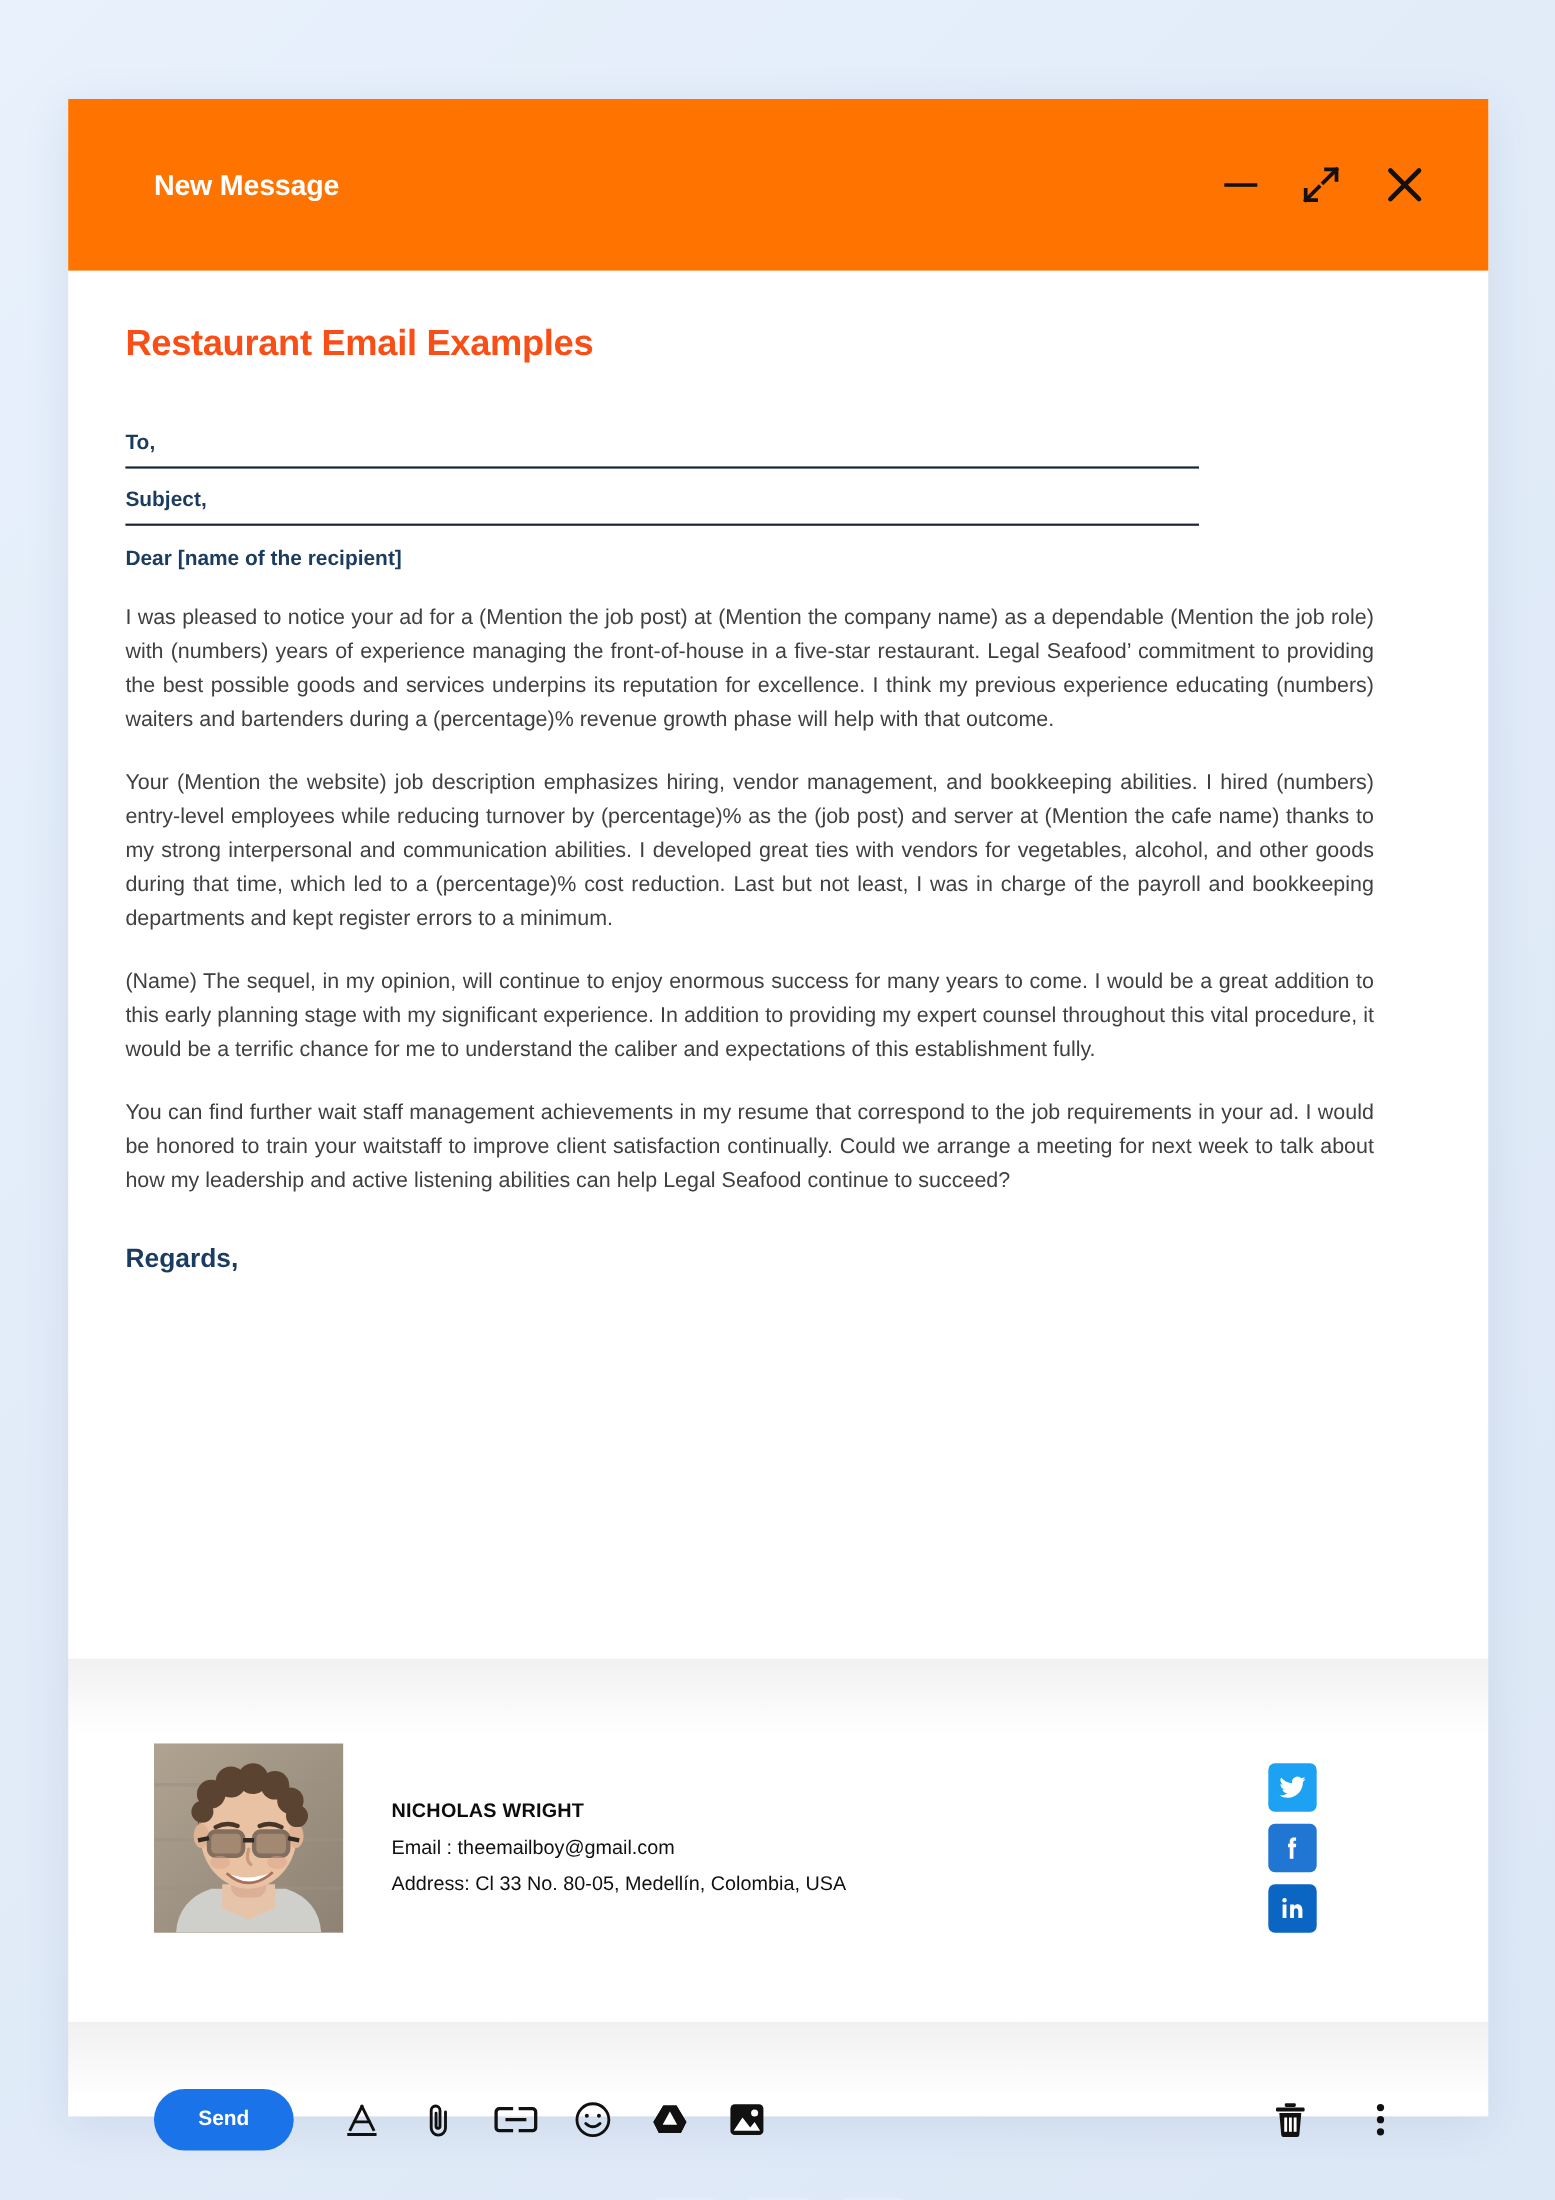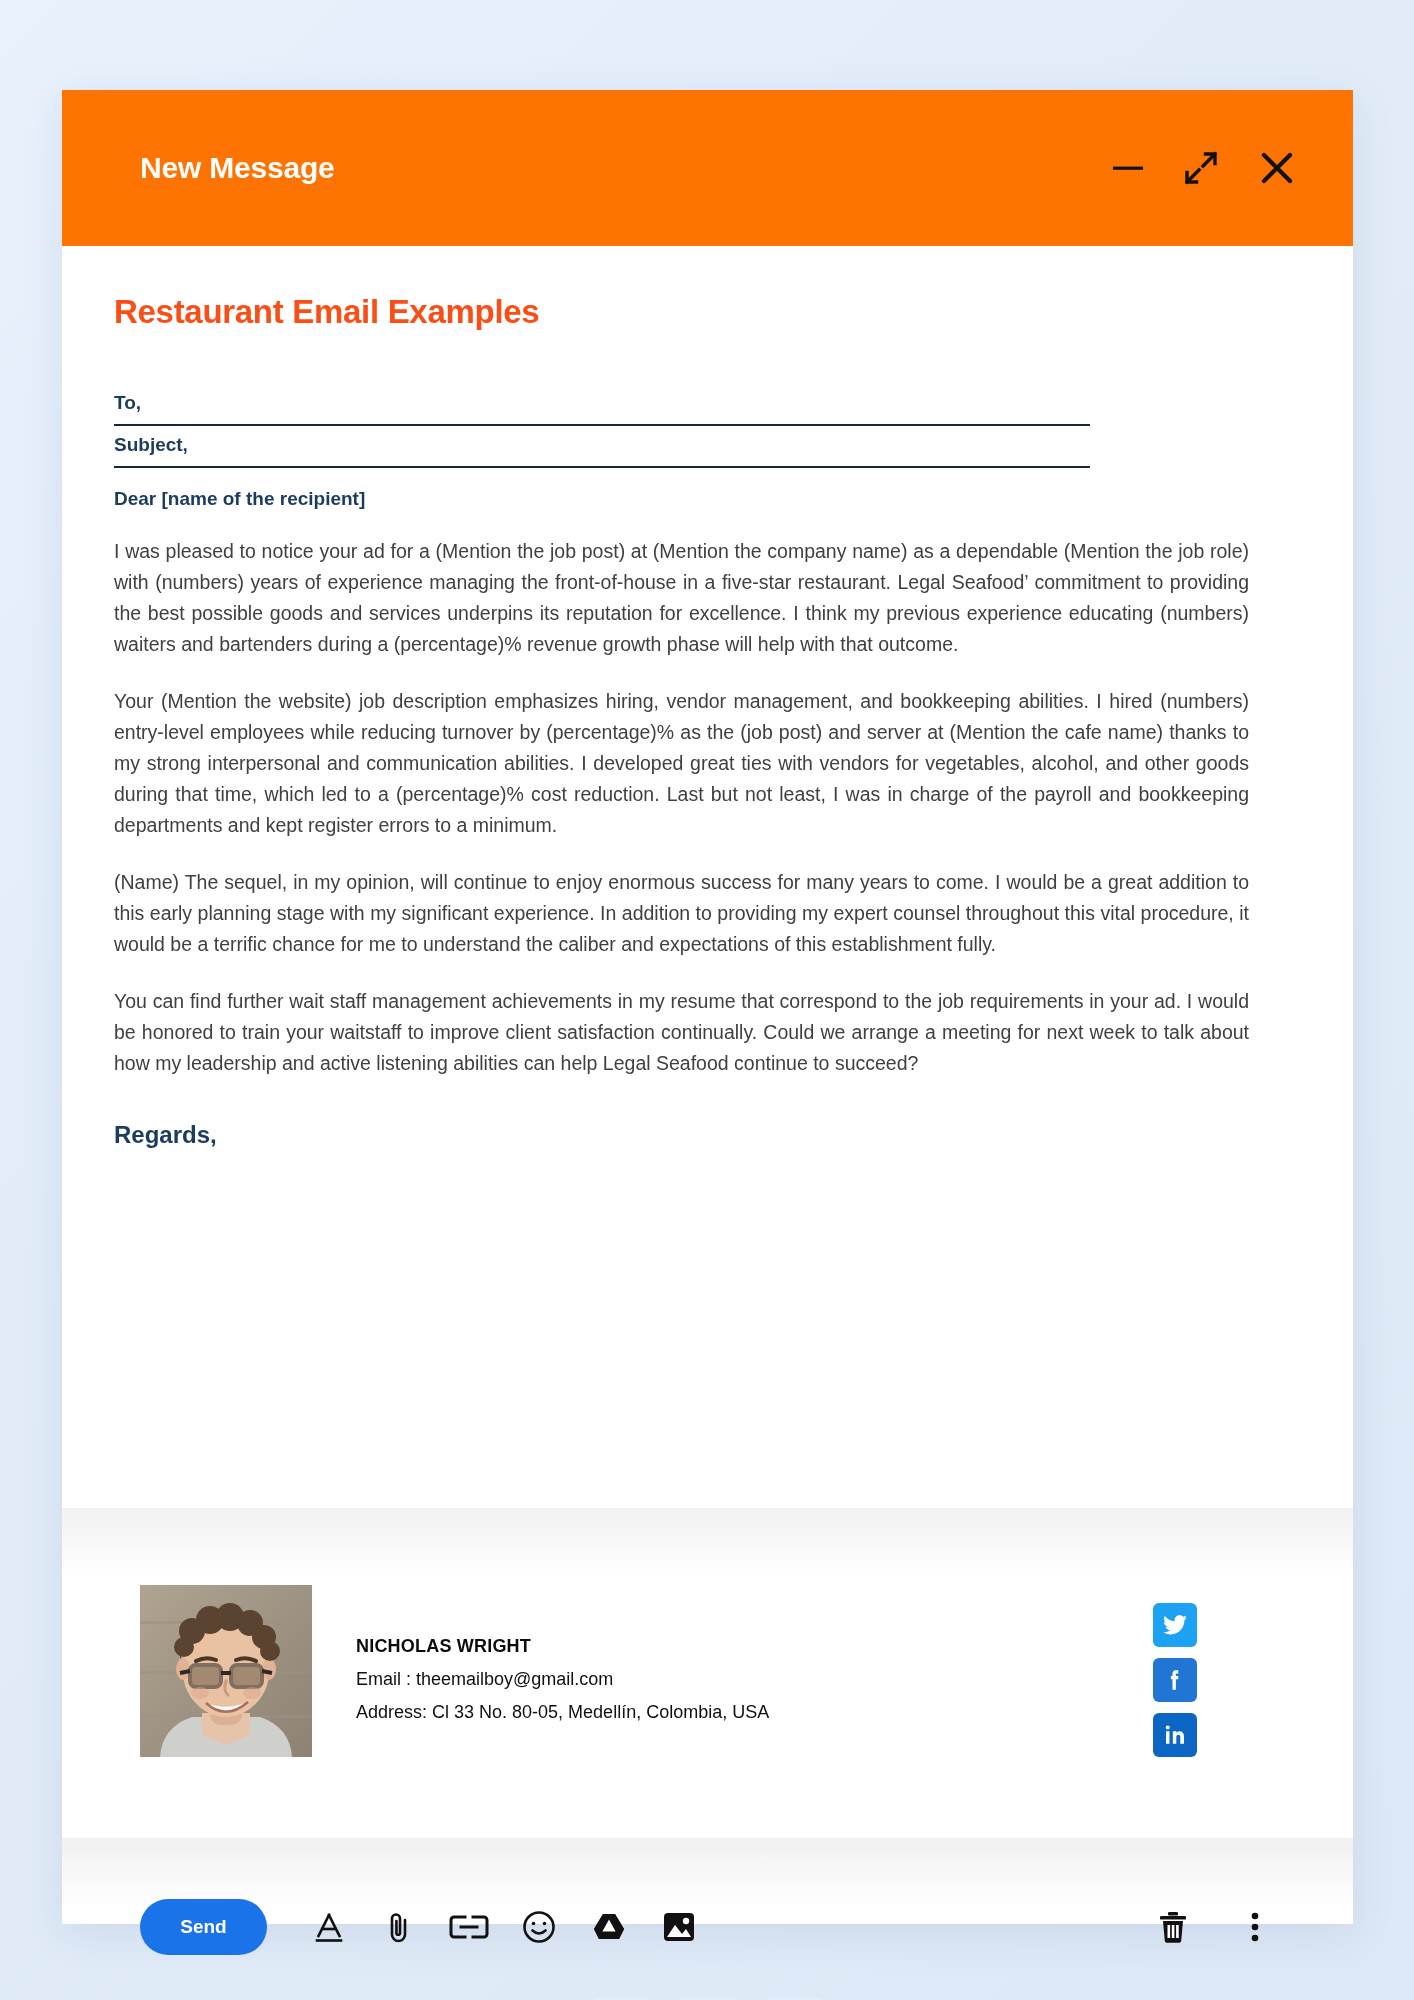--- a/index.html
+++ b/index.html
@@ -32,21 +32,21 @@
     height: 156px;
     background: #ff7400;
     display: flex;
     align-items: center;
     justify-content: space-between;
     padding: 0 56px 0 78px;
   }
 
   .window-title {
     color: #ffffff;
-    font-size: 30px;
+    font-size: 26px;
     font-weight: bold;
     letter-spacing: -0.2px;
   }
 
   .window-controls {
     display: flex;
     align-items: center;
     gap: 38px;
   }
 
@@ -73,21 +73,21 @@
     padding-top: 47px;
   }
 
   .field-row {
     margin-top: 0;
     border-bottom: 2.5px solid #15263c;
     width: 976px;
     padding-bottom: 10px;
   }
   .field-row.to { margin-top: 61px; }
-  .field-row.subject { margin-top: 8px; }
+  .field-row.subject { margin-top: 18px; }
 
   .field-label {
     color: #1b3b5f;
     font-size: 19px;
     font-weight: bold;
   }
 
   .salutation {
     color: #1b3b5f;
     font-size: 19px;

